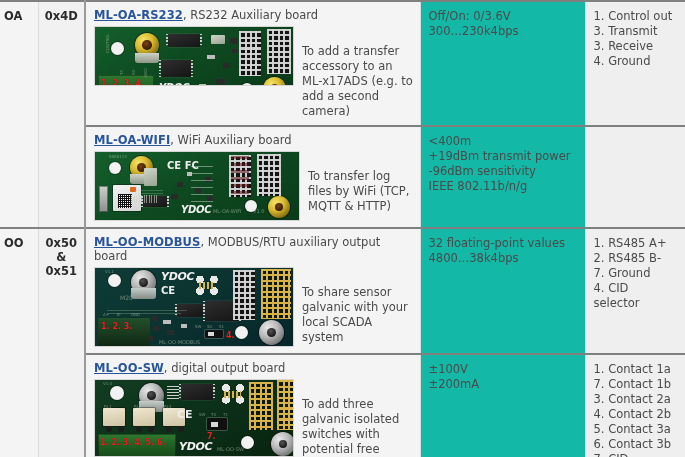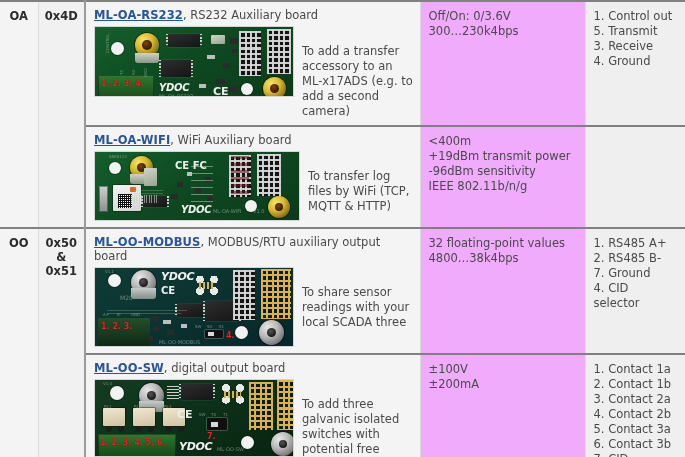--- a/index.html
+++ b/index.html
@@ -43,21 +43,21 @@
   tr.last-row > td { border-bottom: 2px solid #808080; }
 
   
   td.cell-code  { border-right: 1px solid #dcdcdc; }
   td.cell-addr  { border-right: 2px solid #9a9a9a; }
   td.cell-board { border-right: 1px solid #dcdcdc; }
   td.cell-spec  { border-right: 1px solid #dcdcdc; }
 
   
   .cell-code {
-    text-align: center;
+    text-align: left;
     font-weight: bold;
     color: #2b2b2b;
     padding: 7px 4px 4px 4px;
     font-size: 11.5px;
     background: #f4f4f4;
   }
   .cell-addr {
     text-align: center;
     font-weight: bold;
     color: #2b2b2b;
@@ -65,21 +65,21 @@
     font-size: 11.5px;
     line-height: 14px;
     background: #f1f1f1;
   }
   .cell-board {
     padding: 6px 6px 6px 8px;
     background: #f4f4f4;
   }
   .cell-spec {
     padding: 7px 8px 6px 8px;
-    background: #f0abfc;
+    background: #14b8a6;
     line-height: 15px;
     color: #4a4a4a;
   }
   .cell-pins {
     padding: 7px 8px 6px 8px;
     background: #efefef;
     line-height: 15px;
     color: #4a4a4a;
   }
 
@@ -239,21 +239,21 @@
     <td class="cell-addr" rowspan="2">
       <span>0x4D</span>
     </td>
 
     <td class="cell-board">
       <div class="board-title">
         <a href="#" class="board-link">ML-OA-RS232</a><span>, RS232 Auxiliary board</span>
       </div>
       <div class="board-body">
 
-        <div class="pcb green" style="width:200px;height:71px;padding-left:36px;">
+        <div class="pcb green" style="width:200px;height:60px;padding-left:36px;">
           <div class="p hole" style="left:16px;top:15px;width:13px;height:13px;"></div>
           <div class="p jackg" style="left:40px;top:6px;width:24px;height:24px;">
                 <i></i>
               </div>
           <div class="p" style="left:40px;top:26px;width:24px;height:10px;background:linear-gradient(180deg,#cdd3c6,#8e968a);border-radius:0 0 3px 3px;"></div>
           <div class="p hole" style="left:146px;top:56px;width:12px;height:12px;"></div>
           <div class="p jackg" style="left:168px;top:50px;width:23px;height:23px;">
                 <i></i>
               </div>
 
@@ -291,21 +291,21 @@
     </td>
 
     <td class="cell-spec">
       <div style="white-space:pre-line;">Off/On: 0/3.6V
 300…230k4bps</div>
     </td>
 
     <td class="cell-pins">
       <div>
         <div>1. Control out</div>
-        <div>5. Transmit</div>
+        <div>3. Transmit</div>
         <div>3. Receive</div>
         <div>4. Ground</div>
       </div>
     </td>
   </tr>
 
   <tr class="sub-row">
     <td class="cell-board">
       <div class="board-title">
         <a href="#" class="board-link">ML-OA-WIFI</a><span>, WiFi Auxiliary board</span>
@@ -343,21 +343,21 @@
           <div class="p smd" style="left:112px;top:44px;width:6px;height:5px;"></div>
 
           <div class="p" style="left:96px;top:14px;width:22px;height:42px;background:repeating-linear-gradient(to bottom, rgba(200,215,195,.5) 0 1px, transparent 1px 7px);"></div>
 
           <div class="p hdr" style="left:134px;top:3px;width:22px;height:42px;"></div>
           <div class="p" style="left:136px;top:4px;width:18px;height:40px;background:repeating-linear-gradient(to bottom,#5a1616 0 3px, transparent 3px 7px);opacity:.55;"></div>
           <div class="p hdr" style="left:162px;top:2px;width:24px;height:42px;"></div>
 
           <div class="p brand" style="left:86px;top:52px;font-size:10px;">YDOC</div>
           <div class="p silkdim" style="left:118px;top:56px;font-size:5px;">ML-OA-WIFI</div>
-          <div class="p ce" style="left:80px;top:8px;font-size:10px;">CE FC</div>
+          <div class="p ce" style="left:72px;top:8px;font-size:10px;">CE FC</div>
           <div class="p silkdim" style="left:158px;top:56px;font-size:5px;">V1.0</div>
           <div class="p silkdim" style="left:14px;top:2px;font-size:4px;">8888113</div>
         </div>
 
         <div class="board-desc">To transfer log files by WiFi (TCP, MQTT &amp; HTTP)</div>
       </div>
     </td>
 
     <td class="cell-spec">
       <div style="white-space:pre-line;">&lt;400m
@@ -430,21 +430,21 @@
           <div class="p" style="left:113px;top:64px;width:6px;height:4px;background:#d8d8d8;"></div>
           <div class="p silkdim" style="left:100px;top:56px;font-size:4px;">SW</div>
           <div class="p silkdim" style="left:112px;top:56px;font-size:4px;">50</div>
           <div class="p silkdim" style="left:124px;top:56px;font-size:4px;">51</div>
           <div class="p pinnum" style="left:131px;top:63px;font-size:8px;">4.</div>
 
           <div class="p silkdim" style="left:64px;top:71px;font-size:5px;">ML-OO-MODBUS</div>
           <div class="p silkdim" style="left:10px;top:1px;font-size:4px;">V1.1</div>
         </div>
 
-        <div class="board-desc">To share sensor readings with your local SCADA three</div>
+        <div class="board-desc">To share sensor galvanic with your local SCADA system</div>
       </div>
     </td>
 
     <td class="cell-spec">
       <div style="white-space:pre-line;">32 floating-point values
 4800…38k4bps</div>
     </td>
 
     <td class="cell-pins">
       <div>
@@ -512,21 +512,21 @@
     </td>
 
     <td class="cell-spec">
       <div style="white-space:pre-line;">±100V
 ±200mA</div>
     </td>
 
     <td class="cell-pins">
       <div>
         <div>1. Contact 1a</div>
-        <div>2. Contact 1b</div>
+        <div>7. Contact 1b</div>
         <div>3. Contact 2a</div>
         <div>4. Contact 2b</div>
         <div>5. Contact 3a</div>
         <div>6. Contact 3b</div>
         <div>7. CID selector</div>
       </div>
     </td>
   </tr>
 
   </tbody>

